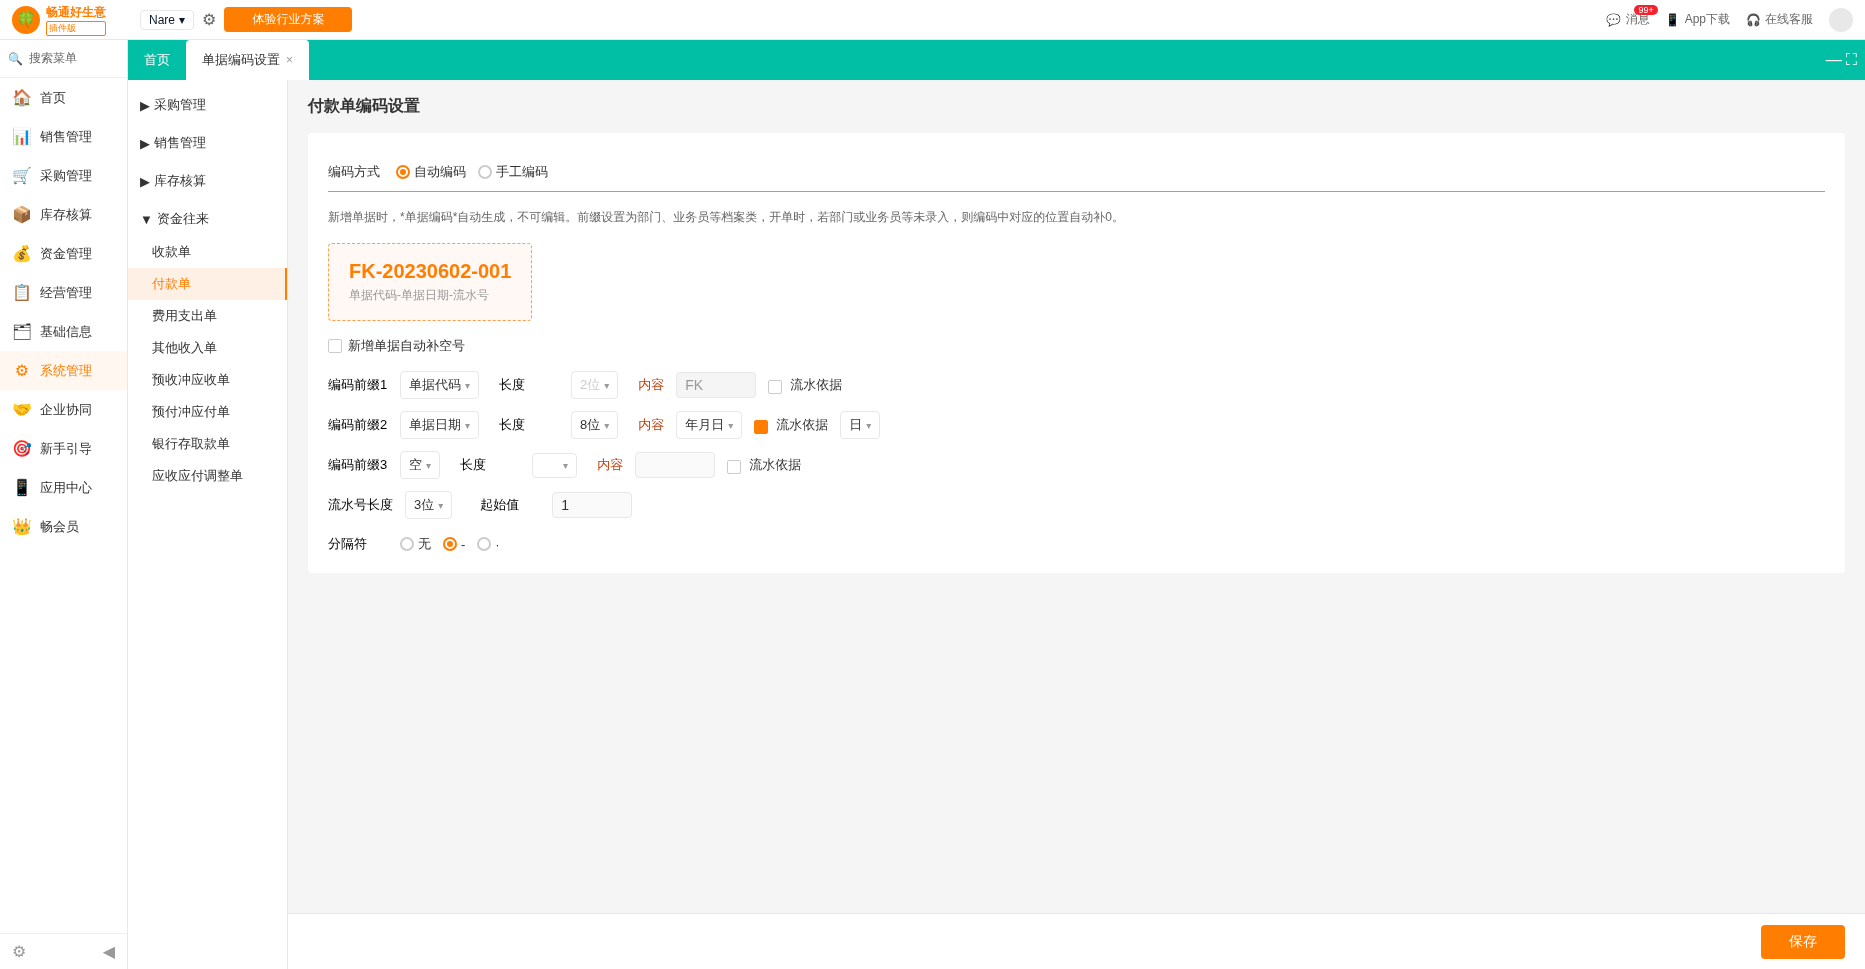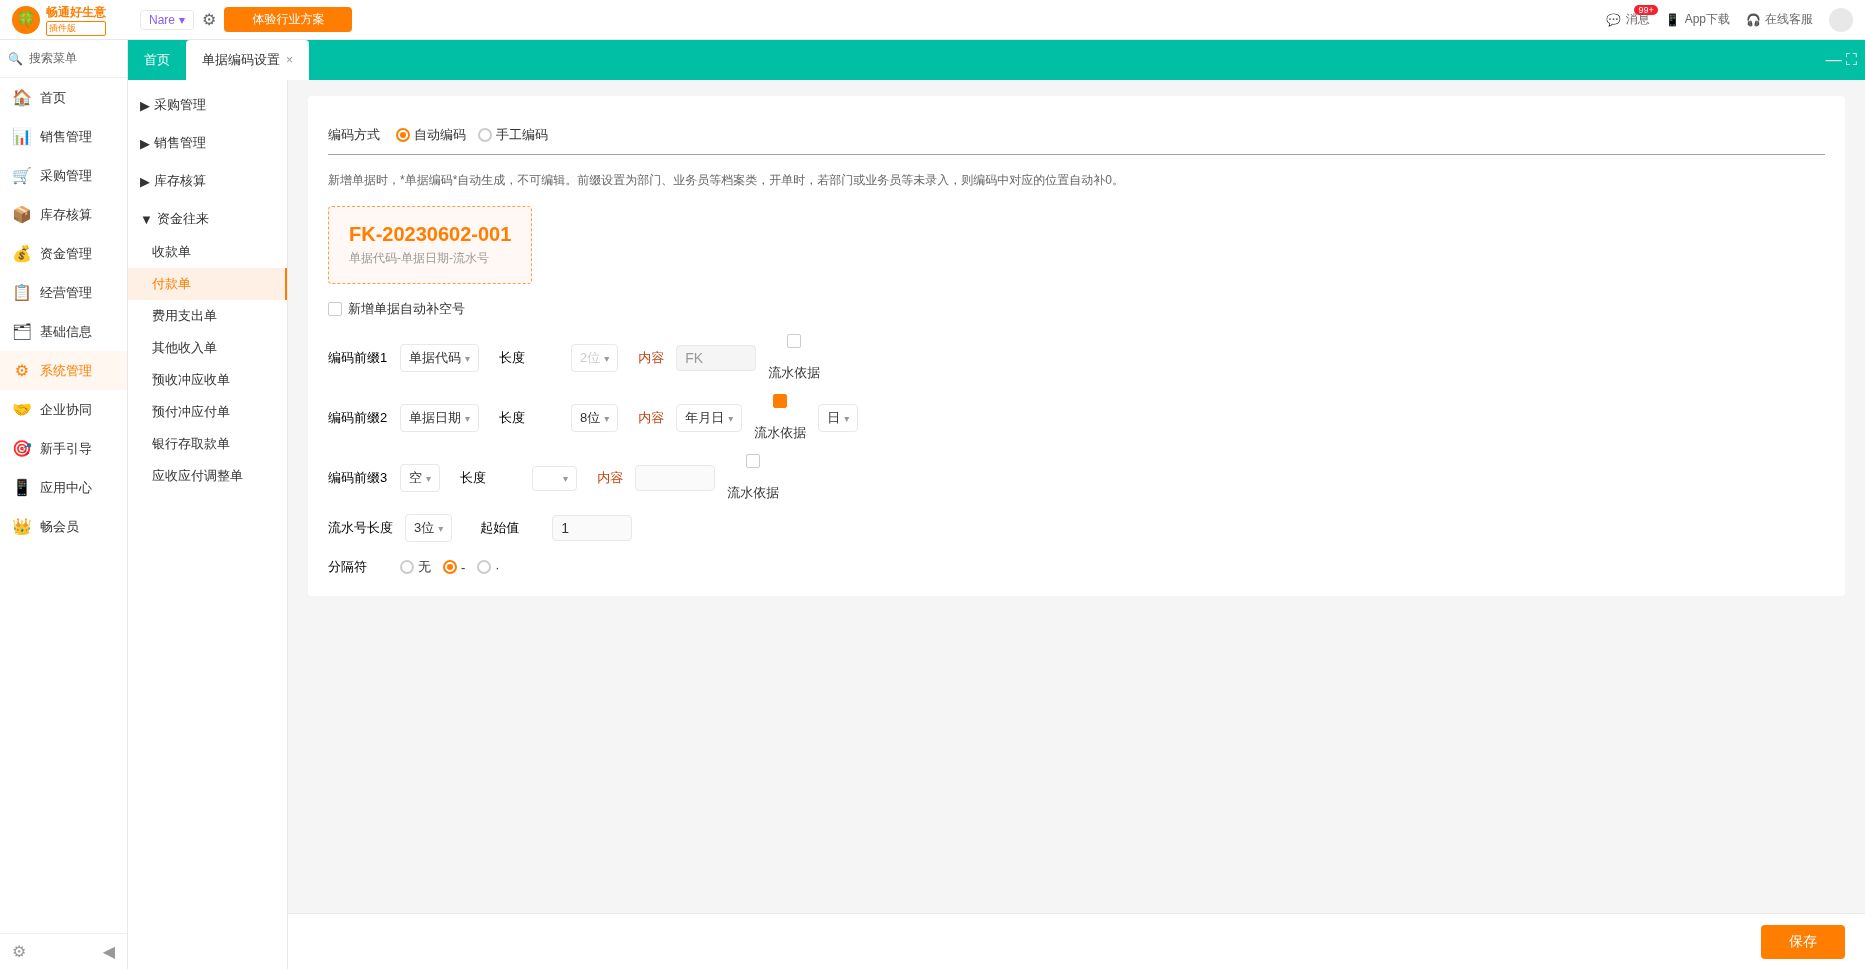--- a/index.html
+++ b/index.html
@@ -26,21 +26,21 @@
     }
     .logo-icon {
       width: 28px; height: 28px;
       background: #ff7d00;
       border-radius: 50%;
       display: flex; align-items: center; justify-content: center;
       color: #fff; font-size: 16px;
     }
     .logo-badge { font-size: 9px; color: #ff7d00; border: 1px solid #ff7d00; border-radius: 2px; padding: 0 2px; }
     .top-nav-select {
-      display: flex; align-items: center; gap: 4px; color: #8b5cf6; cursor: pointer;
+      display: flex; align-items: center; gap: 4px; color: #0f172a; cursor: pointer;
       border: 1px solid #e8e8e8; border-radius: 4px; padding: 2px 8px; font-size: 12px;
     }
     .btn-experience {
       background: #ff7d00; color: #fff; border: none; border-radius: 4px;
       padding: 4px 28px; font-size: 12px; cursor: pointer;
     }
     .top-nav-right {
       display: flex; align-items: center; gap: 16px; font-size: 12px; color: #666;
     }
     .top-nav-right-item { display: flex; align-items: center; gap: 4px; cursor: pointer; position: relative; }
@@ -186,21 +186,21 @@
     }
     .field-label { color: #000000; font-size: 13px; white-space: nowrap; min-width: 60px; }
     .field-input {
       border: 1px solid #e8e8e8; border-radius: 4px; padding: 4px 8px;
       font-size: 14px; color: #333; background: #fafafa;
     }
     .field-input.readonly { background: #f5f5f5; color: #999; }
     .content-label { color: #c2410c; font-size: 13px; white-space: nowrap; }
 
     
-    .flow-checkbox { display: flex; align-items: center; gap: 16px; flex-direction: column; }
+    .flow-checkbox { display: flex; align-items: flex-end; gap: 8px; }
     .flow-checkbox-box {
       width: 14px; height: 14px; border: 1px solid #ccc; border-radius: 2px;
       cursor: pointer;
     }
     .flow-checkbox-box.checked { background: #ff7d00; border-color: #ff7d00; }
 
     
     .divider-row { display: flex; align-items: center; gap: 12px; margin-top: 16px; }
 
     
@@ -387,20 +387,21 @@
             <span>银行存取款单</span>
           </div>
           <div class="sub-sidebar-item">
             <span>应收应付调整单</span>
           </div>
         </div>
       </div>
 
       <div style="flex:1; display:flex; flex-direction:column; overflow:hidden;">
         <div class="page-content">
+          <div class="page-title">付款单编码设置</div>
           <div class="card">
             
             <div class="encoding-method">
               <span class="encoding-method-label">编码方式</span>
               <div class="radio-group">
                 <label class="radio-item">
                   <div class="radio-dot checked"></div>
                   <span>自动编码</span>
                 </label>
                 <label class="radio-item">

